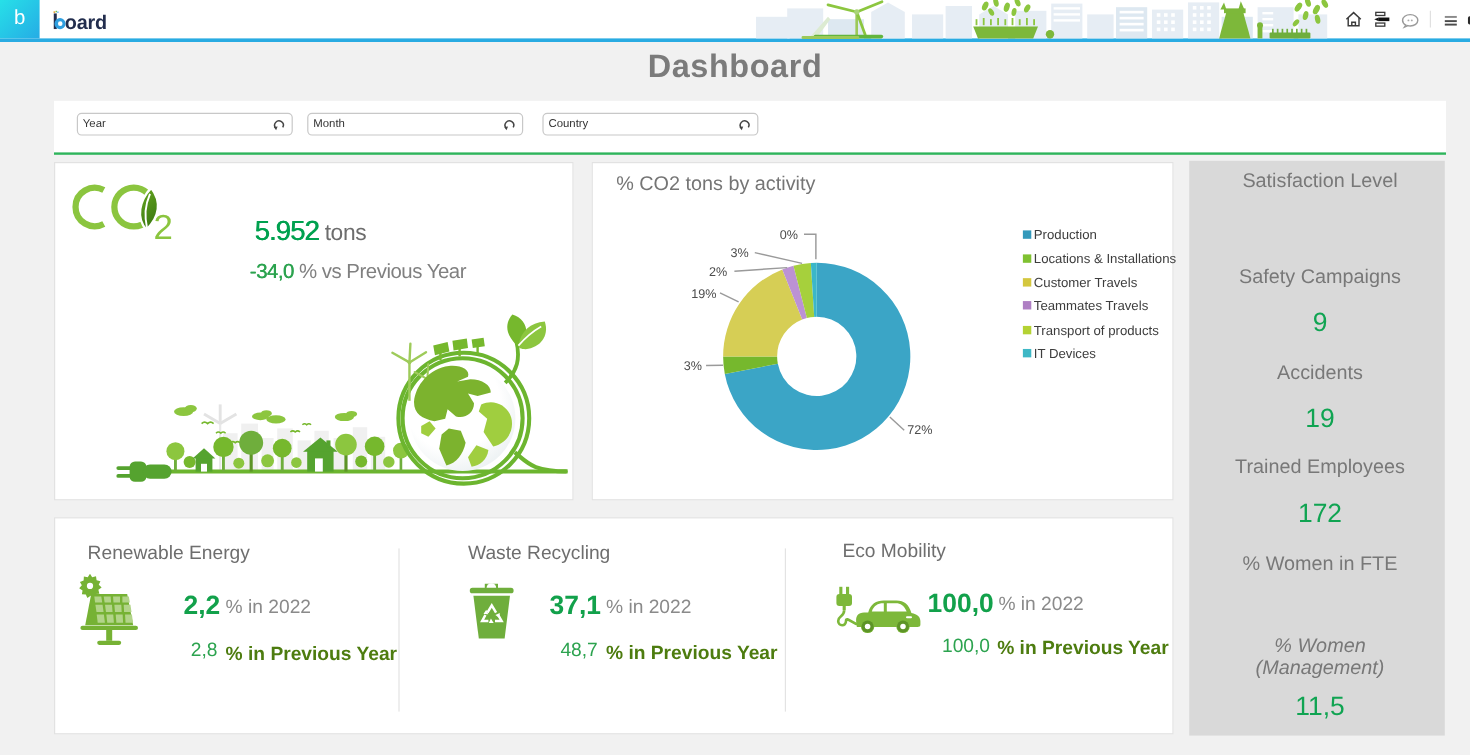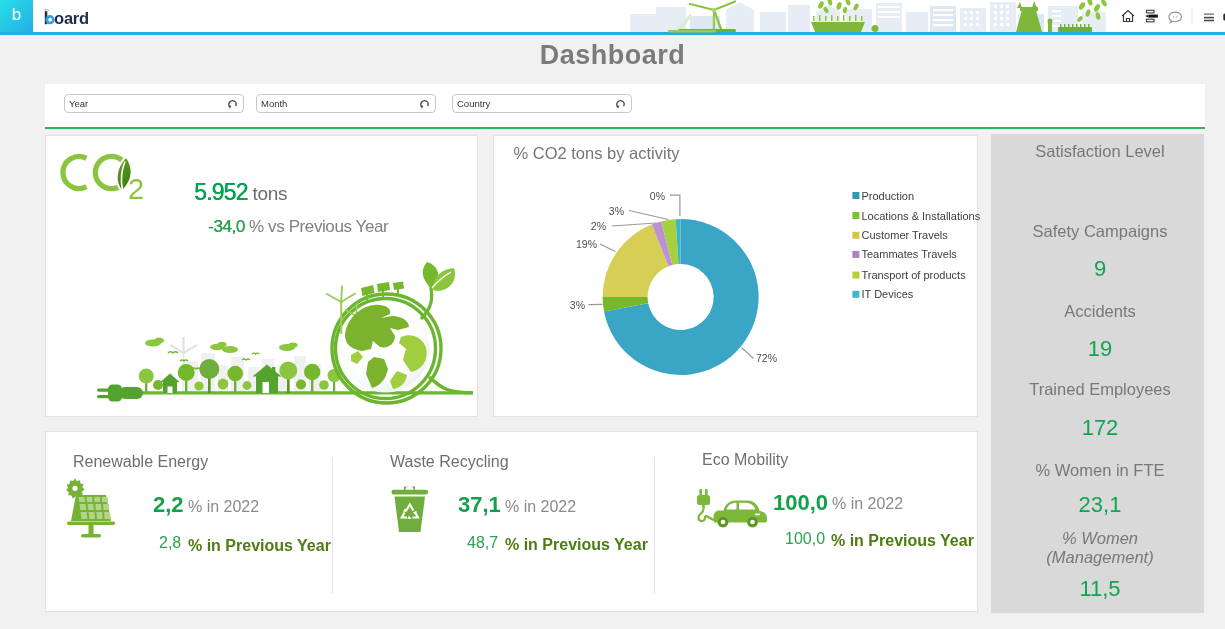--- a/index.html
+++ b/index.html
@@ -218,21 +218,21 @@
             <stop offset="0" stop-color="#67a81f"></stop>
             <stop offset="1" stop-color="#3c7a12"></stop>
           </linearGradient>
         </defs>
     <path d="M28.5 12.4 A16 16 0 1 0 28.5 40.6" fill="none" stroke="#8bc53f" stroke-width="5.2"></path>
     <circle cx="53.5" cy="26.5" r="16.2" fill="none" stroke="#8bc53f" stroke-width="5.2"></circle>
     <path d="M68 10.5 C77 22 75 35 64 45.5 C55 35.5 58 21 68 10.5 Z" fill="url(#leafg)" stroke="#ffffff" stroke-width="2"></path>
     <path d="M67 15.5 C62.5 26 62.5 34 64.5 44" fill="none" stroke="#ffffff" stroke-width="1.6"></path>
     <text x="70" y="53" font-size="29" fill="#8bc53f">2</text>
   </svg></div>
-  <div class="abs" style="left:148px;top:43px;font-size:23px;letter-spacing:-0.8px;"><span class="green" style="text-shadow:0.5px 0 0 #00a14f;">5.952</span><span style="color:#6d6d6d;font-size:19px;letter-spacing:-0.3px;"> tons</span></div>
+  <div class="abs" style="left:148px;top:43px;font-size:23px;letter-spacing:-0.8px;"><span class="green" style="text-shadow:0.5px 0 0 #00a14f;margin-left:18px;">5.952</span><span style="color:#6d6d6d;font-size:19px;letter-spacing:-0.3px;"> tons</span></div>
   <div class="abs" style="left:162px;top:81px;font-size:17px;letter-spacing:-0.4px;"><span style="color:#2ca34f;text-shadow:0.4px 0 0 #2ca34f;">-34,0</span> <span class="gray">% vs Previous Year</span></div>
   <div id="ecoillu" class="abs" style="left:0;top:125px;width:431px;height:155px;"><svg width="431" height="155" viewBox="0 0 431 155">
     <defs>
       <radialGradient id="globeg" cx="0.4" cy="0.35" r="0.75">
             <stop offset="0.6" stop-color="#ffffff"></stop>
             <stop offset="1" stop-color="#e8eef0"></stop>
           </radialGradient>
     </defs>
 
     <g fill="#f0f0f0">
@@ -406,21 +406,20 @@
 
 <div id="sidebar" class="abs">
   <div class="slb" style="top:7px;">Satisfaction Level</div>
   <div class="slb" style="top:87px;">Safety Campaigns</div>
   <div class="svl" style="top:122px;">9</div>
   <div class="slb" style="top:167px;">Accidents</div>
   <div class="svl" style="top:202px;">19</div>
   <div class="slb" style="top:245px;">Trained Employees</div>
   <div class="svl" style="top:281px;">172</div>
   <div class="slb" style="top:326px;">% Women in FTE</div>
-  <div class="svl" style="top:358px;">23,1</div>
   <div class="slb" style="top:395px;line-height:19px;font-style:italic;">% Women<br>(Management)</div>
   <div class="svl" style="top:442px;">11,5</div>
 </div>
 
 <div id="botp" class="abs panel">
   <div class="vdiv" style="left:286px;"></div>
   <div class="vdiv" style="left:608px;"></div>
   <div class="bsec-title" style="left:27px;top:21px;">Renewable Energy</div>
   <div class="abs" style="left:18px;top:44px;"><svg width="56" height="62" viewBox="0 0 56 62">
     <g fill="#76b234">

